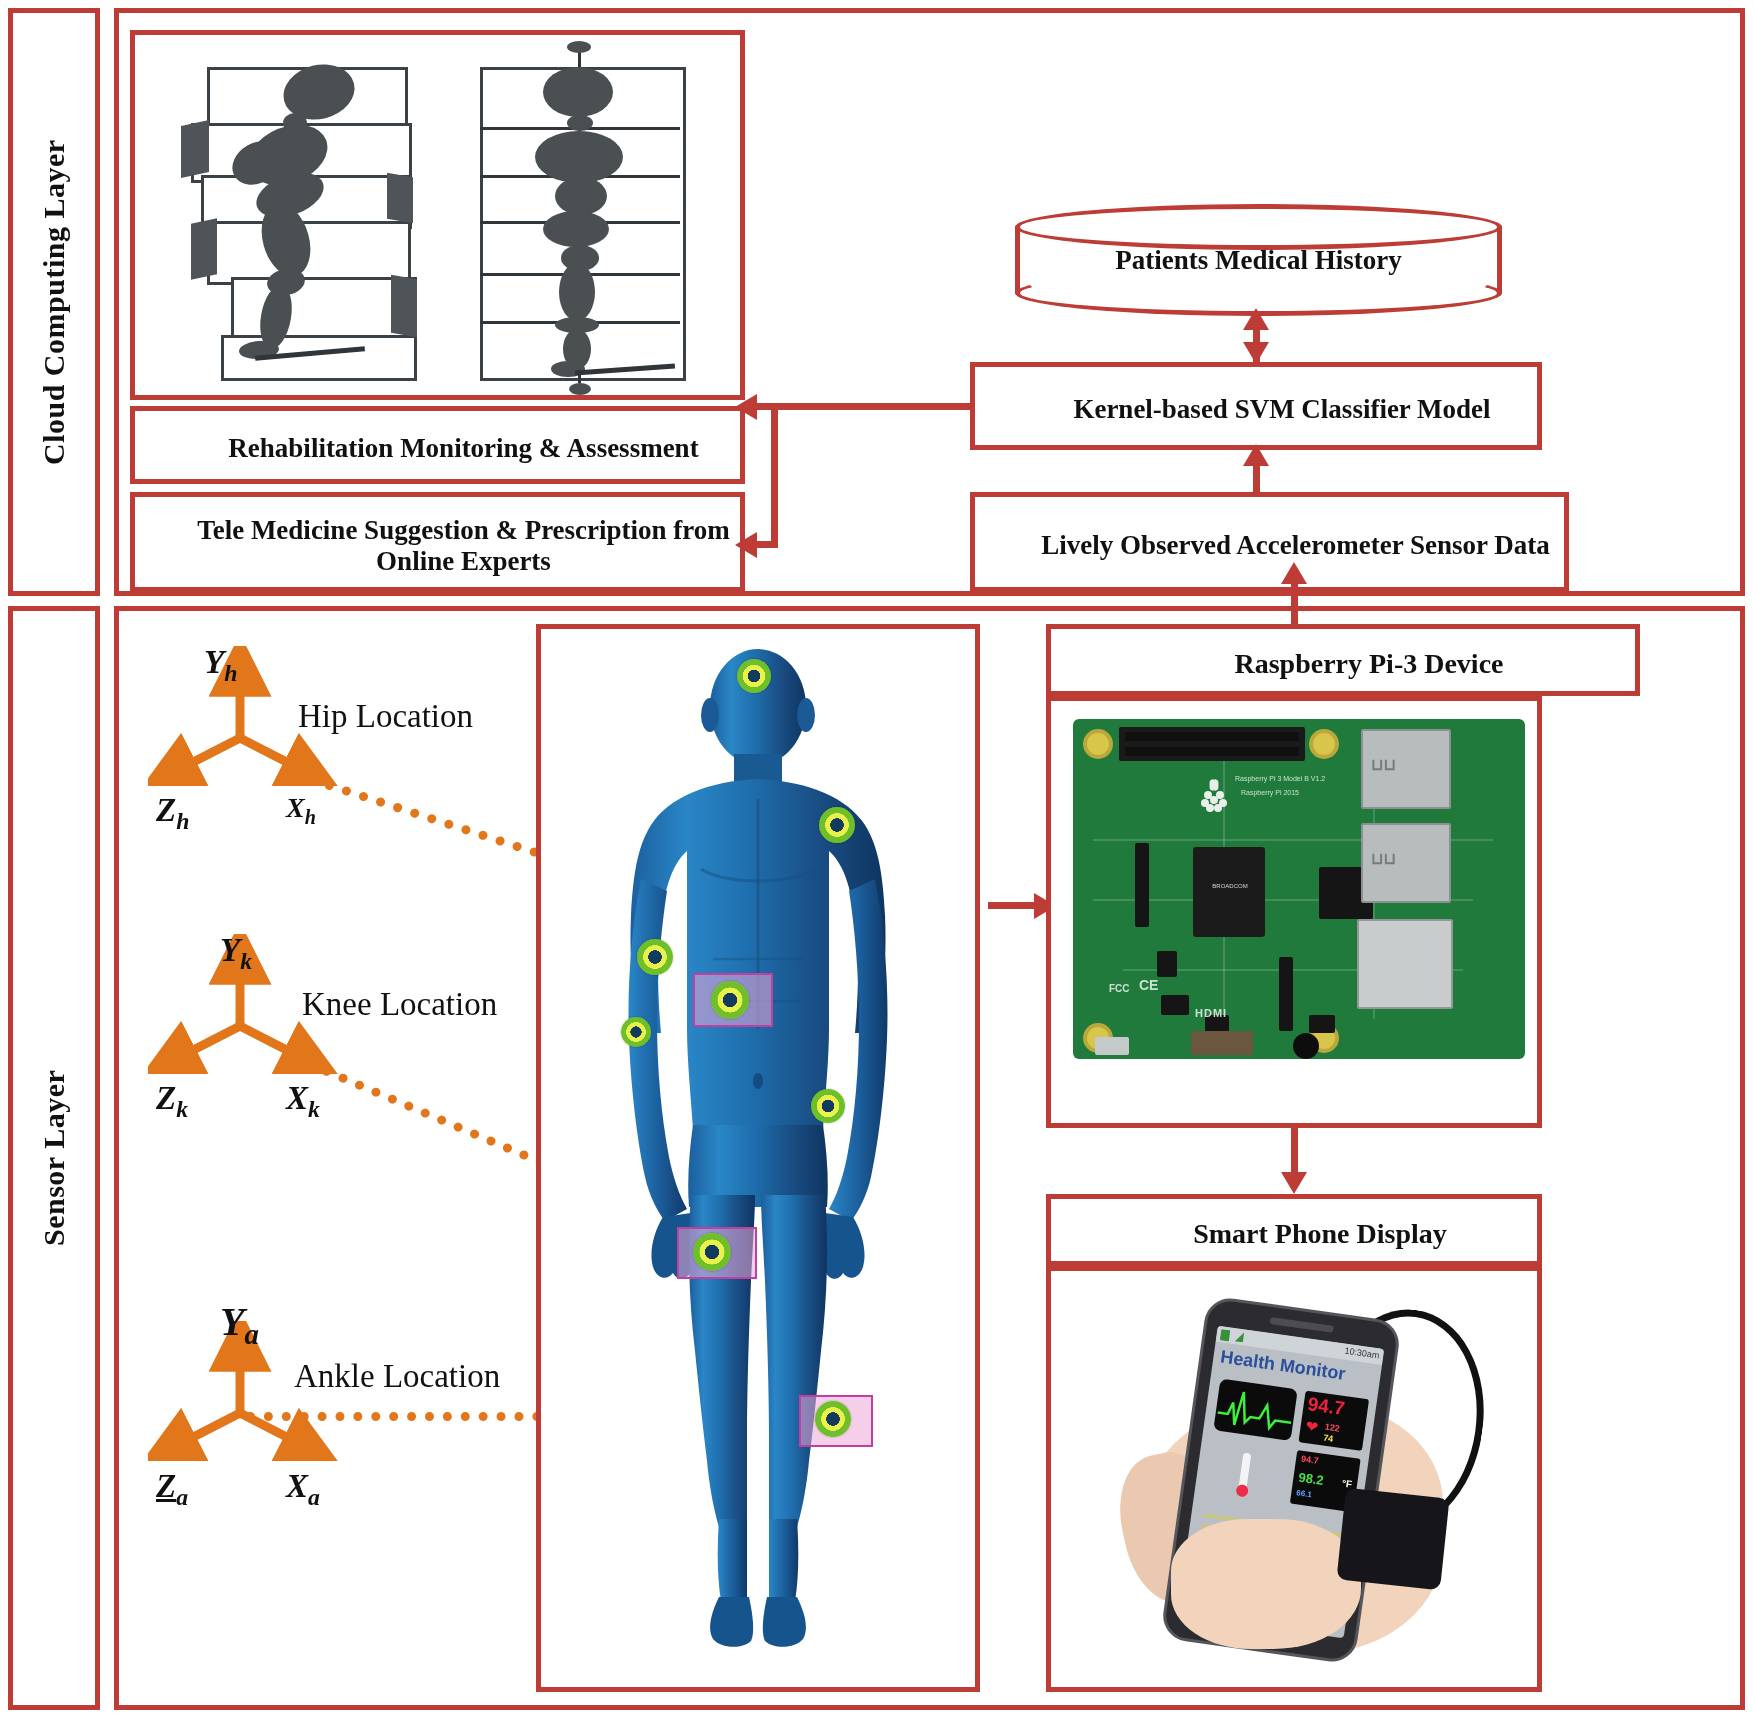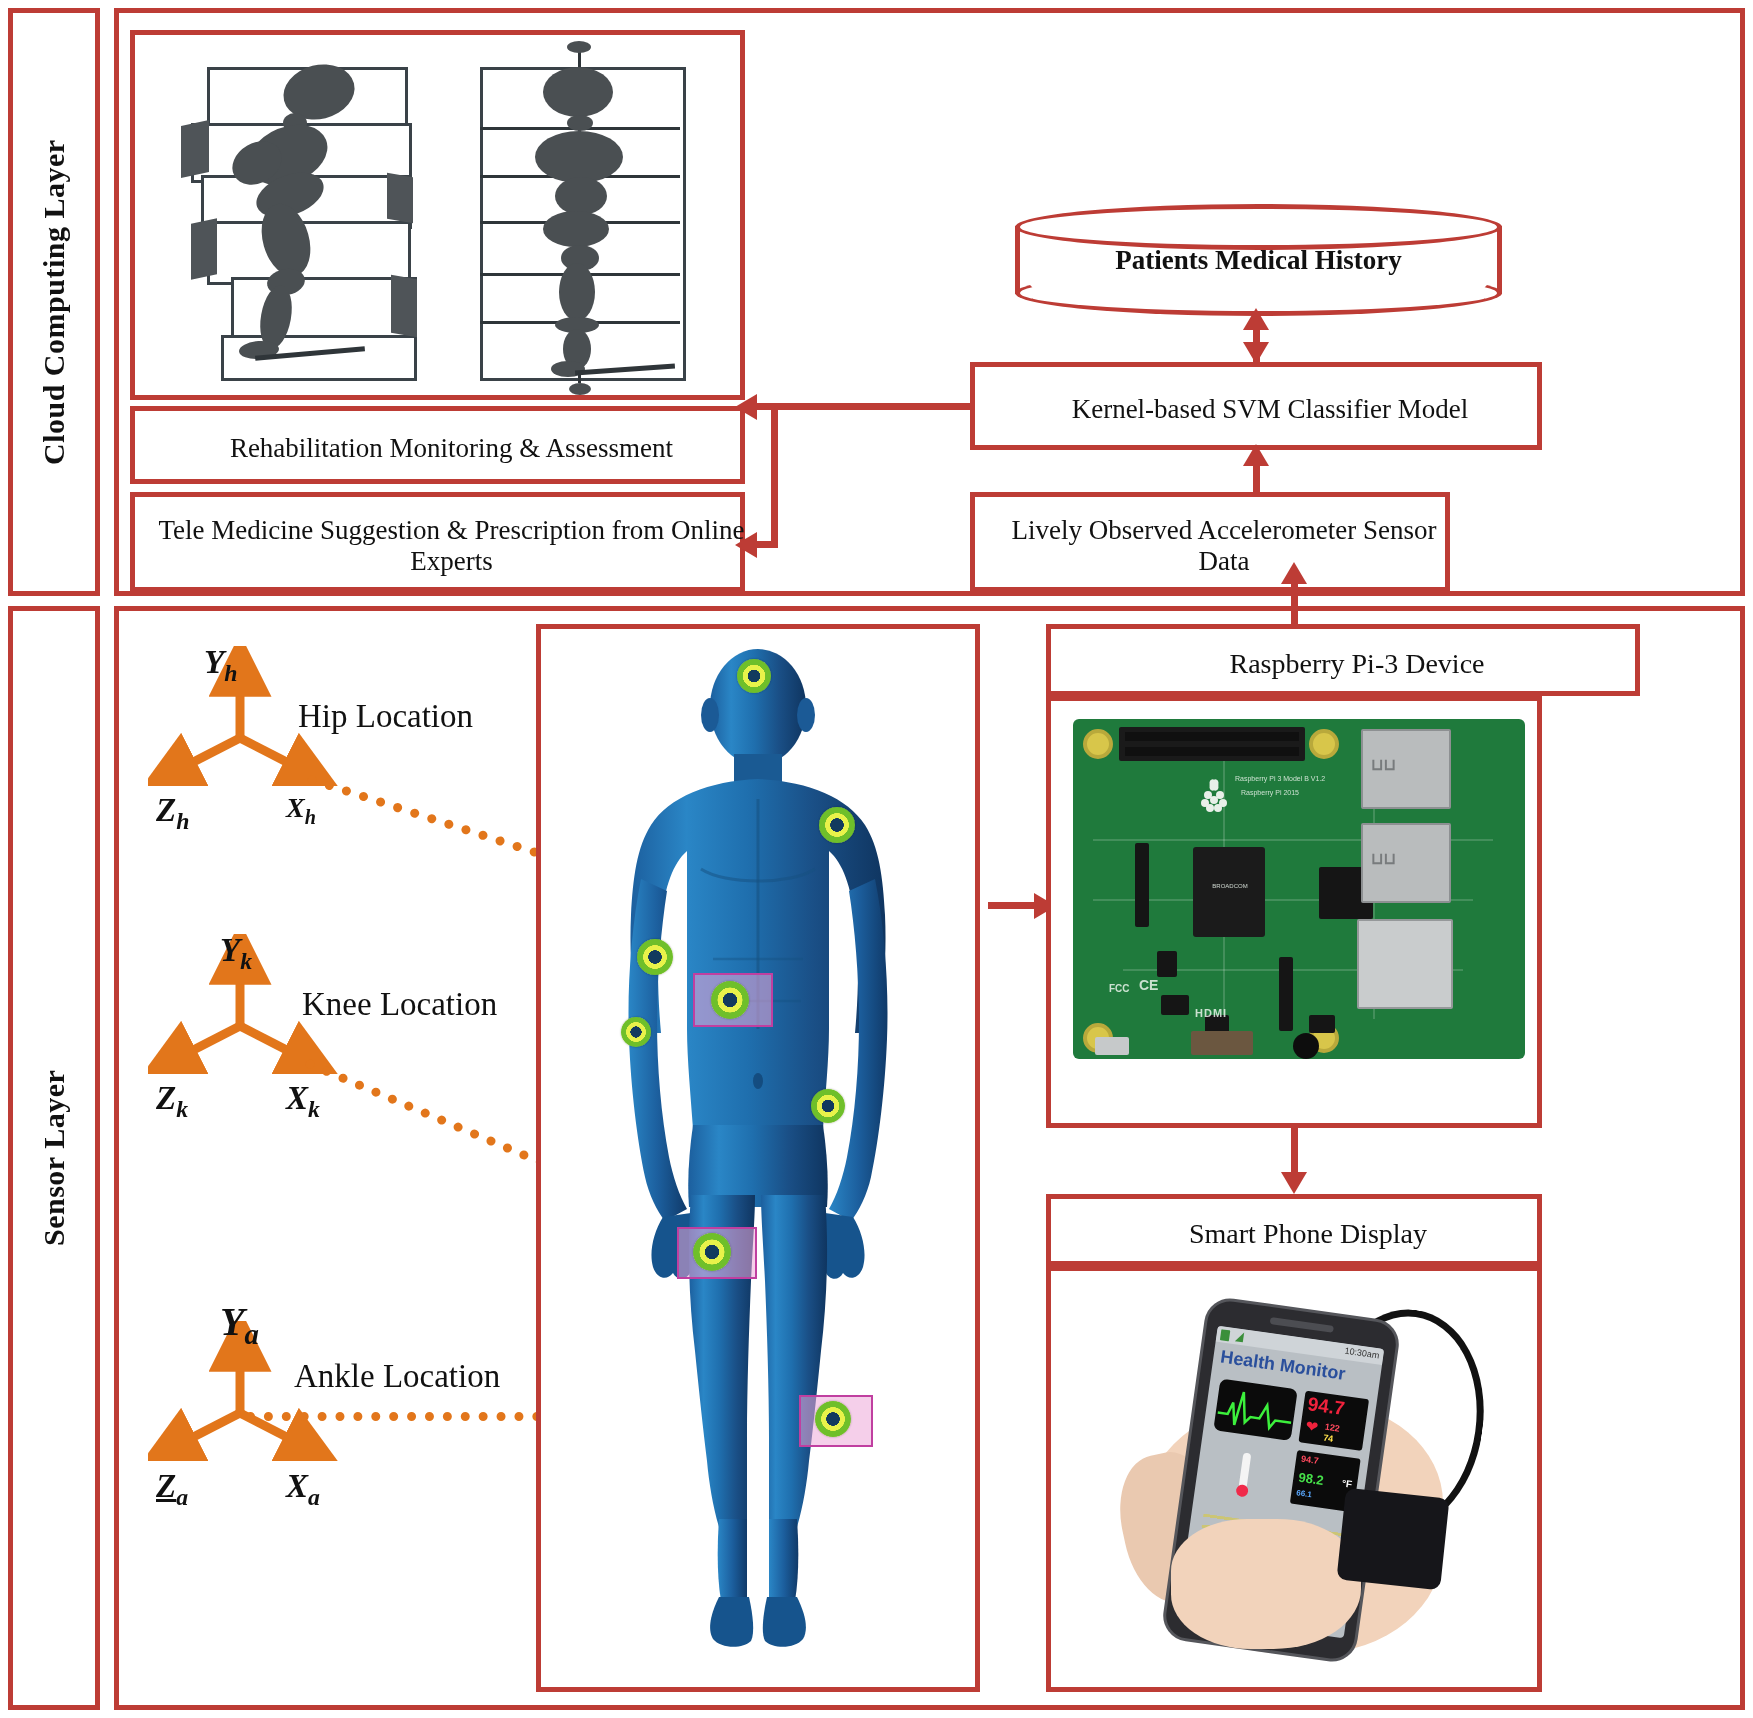--- a/index.html
+++ b/index.html
@@ -14,21 +14,21 @@
   .layer-label{
     display:flex;align-items:center;justify-content:center;
     writing-mode:vertical-rl;transform:rotate(180deg);
     font-weight:bold;letter-spacing:.5px;color:#111;
   }
 
   
   .rbox{border:5px solid #bd3c35;background:#fff;}
   .rbox-title{
     display:flex;align-items:center;justify-content:center;text-align:center;
-    font-weight:normal;color:#111;line-height:1.15;padding:4px 14px;
+    font-weight:bold;color:#111;line-height:1.15;padding:4px 26px;
   }
 
   
   .cyl{position:absolute;}
   .cyl .body{
     position:absolute;left:0;right:0;top:22px;bottom:22px;
     border-left:5px solid #bd3c35;border-right:5px solid #bd3c35;background:#fff;
   }
   .cyl .top,.cyl .bot{
     position:absolute;left:0;right:0;height:46px;
@@ -169,21 +169,21 @@
     <div class="body"></div>
     <div class="bot"></div>
     <div class="top"></div>
     <div class="cap-label" style="font-size:27px;">Patients Medical History</div>
   </div>
 
   <div class="abs rbox" style="left:962px;top:354px;width:572px;height:88px;">
     <div class="rbox-title" style="width:100%;height:100%;font-size:27px;">Kernel-based SVM Classifier Model</div>
   </div>
 
-  <div class="abs rbox" style="left:962px;top:484px;width:480px;height:100px;">
+  <div class="abs rbox" style="left:962px;top:484px;width:599px;height:100px;">
     <div class="rbox-title" style="width:100%;height:100%;font-size:27px;">Lively Observed Accelerometer Sensor Data</div>
   </div>
 
   <div class="ln-v" style="left:1245px;top:318px;height:36px;"></div>
   <div class="arw arw-u" style="left:1235px;top:300px;"></div>
   <div class="arw arw-d" style="left:1235px;top:334px;"></div>
 
   <div class="ln-v" style="left:1245px;top:450px;height:34px;"></div>
   <div class="arw arw-u" style="left:1235px;top:436px;"></div>
 

